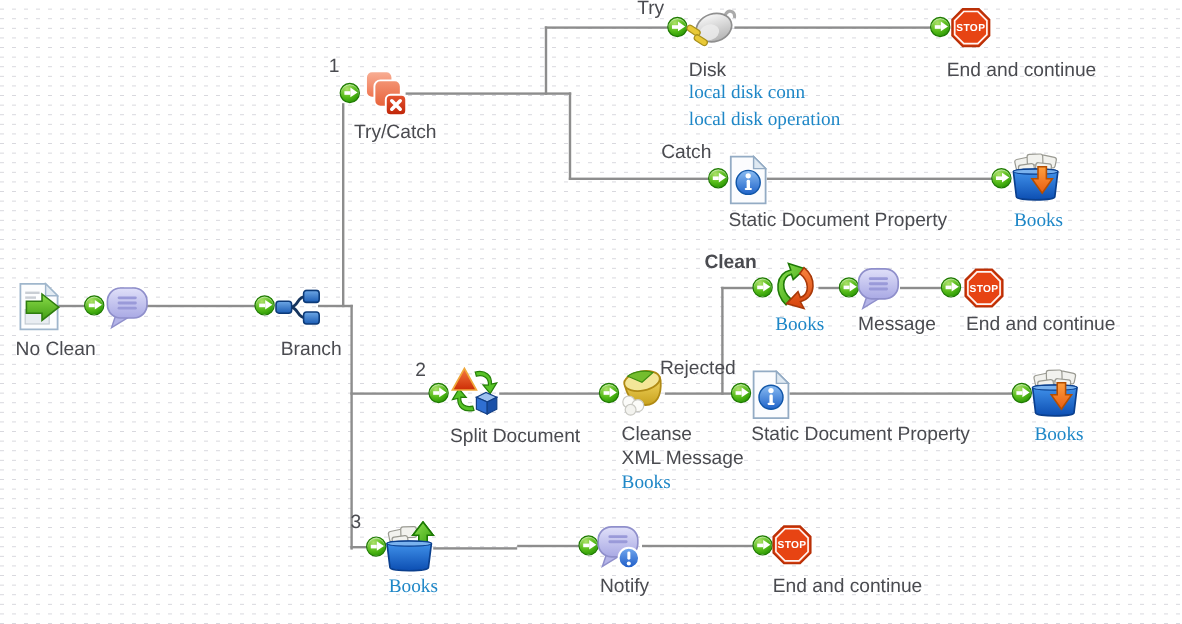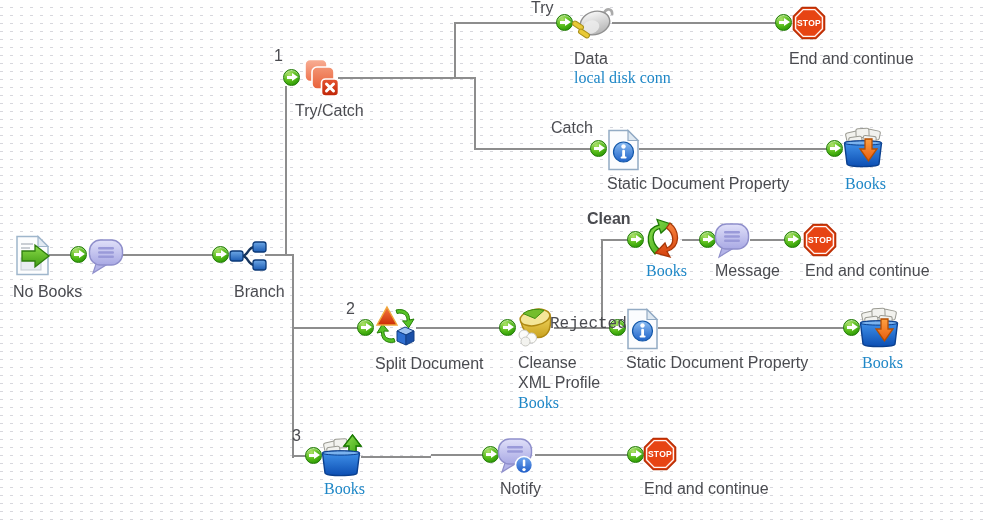--- a/index.html
+++ b/index.html
@@ -340,34 +340,35 @@
     <svg width="34" height="34" viewBox="0 0 34 34">
       <polygon points="10.3,1.5 23.7,1.5 32.5,10.3 32.5,23.7 23.7,32.5 10.3,32.5 1.5,23.7 1.5,10.3" fill="#e74413" stroke="#b93007" stroke-width="1.6"></polygon>
       <polygon points="11.2,3.6 22.8,3.6 30.4,11.2 30.4,22.8 22.8,30.4 11.2,30.4 3.6,22.8 3.6,11.2" fill="none" stroke="#ffffff" stroke-width="1.4" opacity="0.95"></polygon>
     </svg>
     <span class="stoptext">STOP</span>
   </div>
 
   <span class="lbl" style="left:531px;top:0px;">Try</span>
   <span class="lbl" style="left:274px;top:48px;">1</span>
   <span class="lbl" style="left:295px;top:103px;">Try/Catch</span>
-  <span class="lbl" style="left:574px;top:51px;">Data</span>
+  <span class="lbl" style="left:574px;top:51px;">Disk</span>
   <span class="lbl link" style="left:574px;top:70px;">local disk conn</span>
+  <span class="lbl link" style="left:574px;top:92px;">local disk operation</span>
   <span class="lbl" style="left:789px;top:51px;">End and continue</span>
   <span class="lbl" style="left:551px;top:120px;">Catch</span>
   <span class="lbl" style="left:607px;top:176px;">Static Document Property</span>
   <span class="lbl link" style="left:845px;top:176px;">Books</span>
-  <span class="lbl" style="left:13px;top:284px;">No Books</span>
+  <span class="lbl" style="left:13px;top:284px;">No Clean</span>
   <span class="lbl" style="left:234px;top:284px;">Branch</span>
   <span class="lbl" style="left:346px;top:301px;">2</span>
   <span class="lbl" style="left:375px;top:356px;">Split Document</span>
   <span class="lbl" style="left:518px;top:355px;">Cleanse</span>
-  <span class="lbl" style="left:518px;top:375px;">XML Profile</span>
+  <span class="lbl" style="left:518px;top:375px;">XML Message</span>
   <span class="lbl link" style="left:518px;top:395px;">Books</span>
-  <span class="lbl" style="left:550px;top:316px;font-family:Liberation Mono, monospace;">Rejected</span>
+  <span class="lbl" style="left:550px;top:300px;">Rejected</span>
   <span class="lbl" style="left:626px;top:355px;">Static Document Property</span>
   <span class="lbl link" style="left:862px;top:355px;">Books</span>
   <span class="lbl" style="left:587px;top:211px;font-weight:bold;">Clean</span>
   <span class="lbl link" style="left:646px;top:263px;">Books</span>
   <span class="lbl" style="left:715px;top:263px;">Message</span>
   <span class="lbl" style="left:805px;top:263px;">End and continue</span>
   <span class="lbl" style="left:292px;top:428px;">3</span>
   <span class="lbl link" style="left:324px;top:481px;">Books</span>
   <span class="lbl" style="left:500px;top:481px;text-align:right;">Notify</span>
   <span class="lbl" style="left:644px;top:481px;">End and continue</span>

